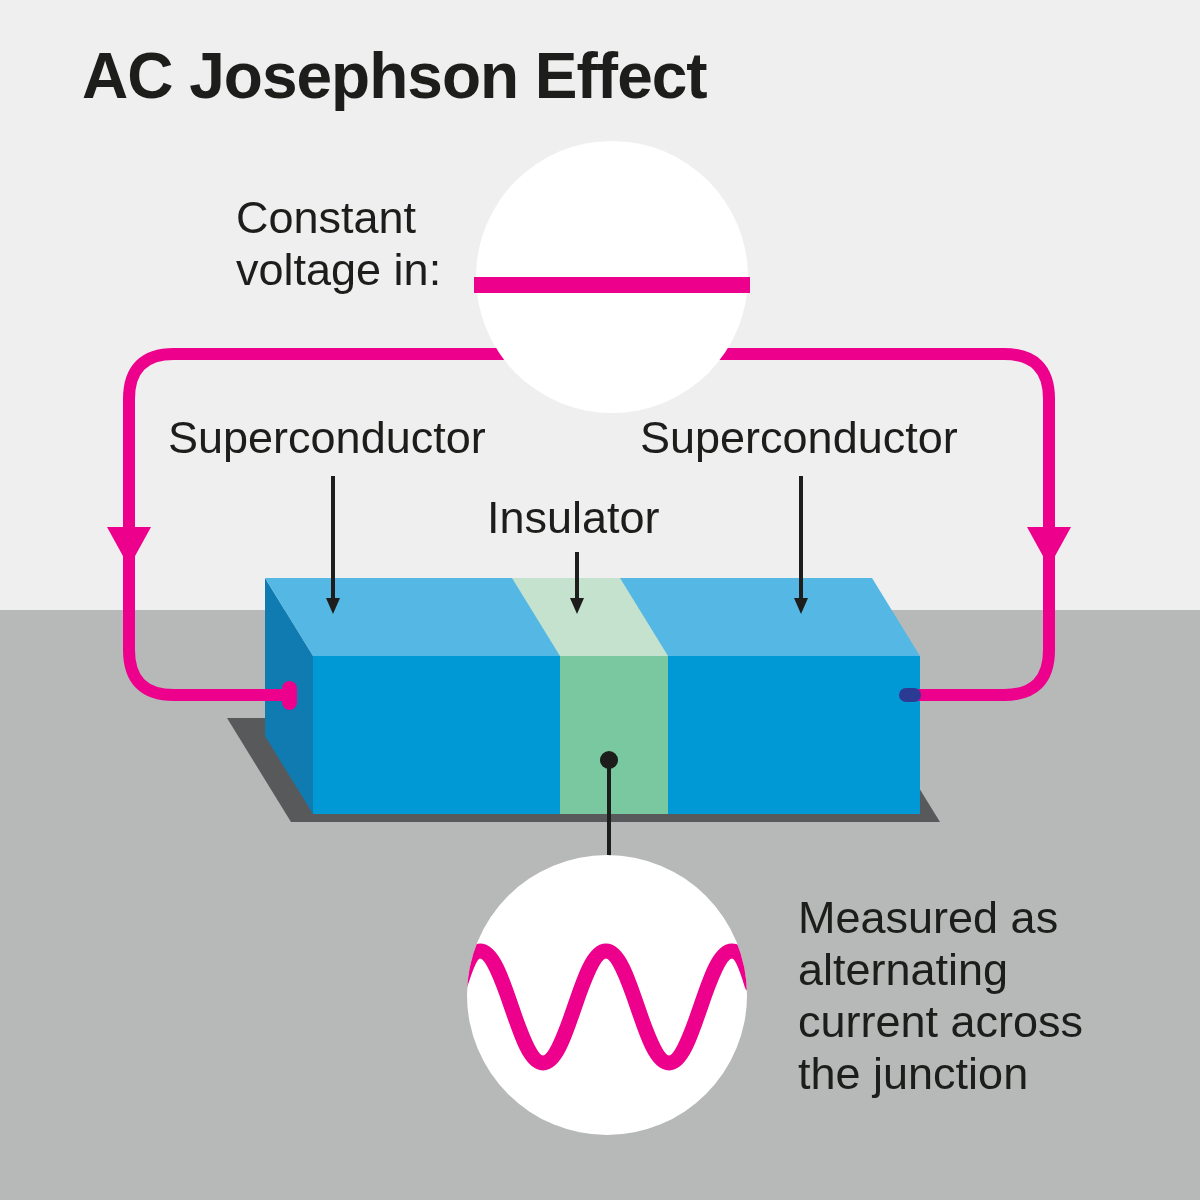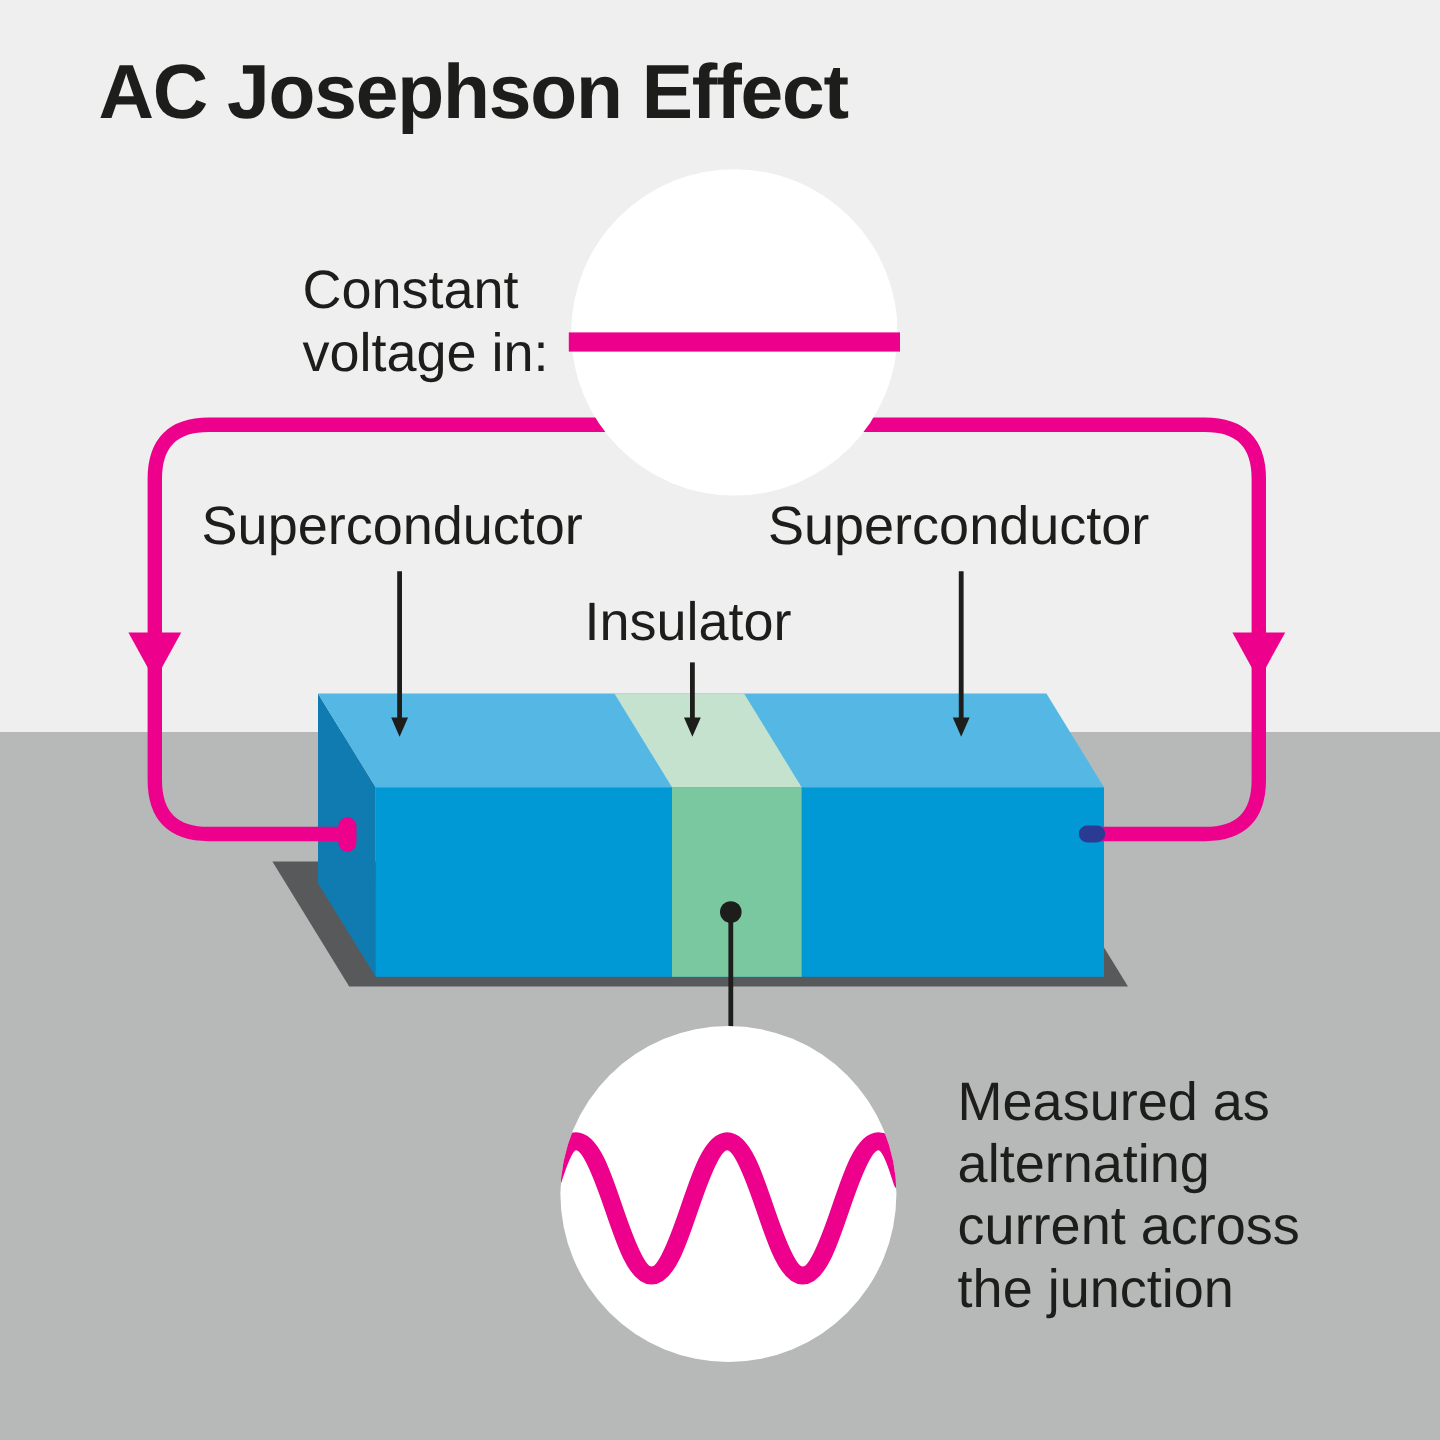--- a/index.html
+++ b/index.html
@@ -20,21 +20,21 @@
     letter-spacing:0px;
   }
   .title{
     left:64px;top:42px;
     font-size:64px;
     line-height:68px;
     font-weight:bold;
     letter-spacing:-1px;
     margin-left:18px;
   }
-  .constant-voltage{left:252px;top:192px;margin-top:24px;}
+  .constant-voltage{left:236px;top:192px;}
   .superconductor-left{left:168px;top:412px;}
   .superconductor-right{left:640px;top:412px;}
   .insulator-label{left:487px;top:492px;}
   .measured{left:798px;top:892px;}
 </style>
 </head>
 <body>
 
 <div class="canvas">
 

